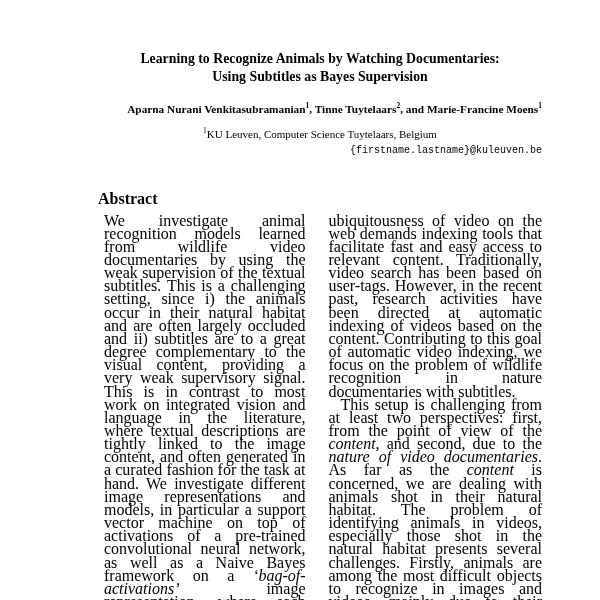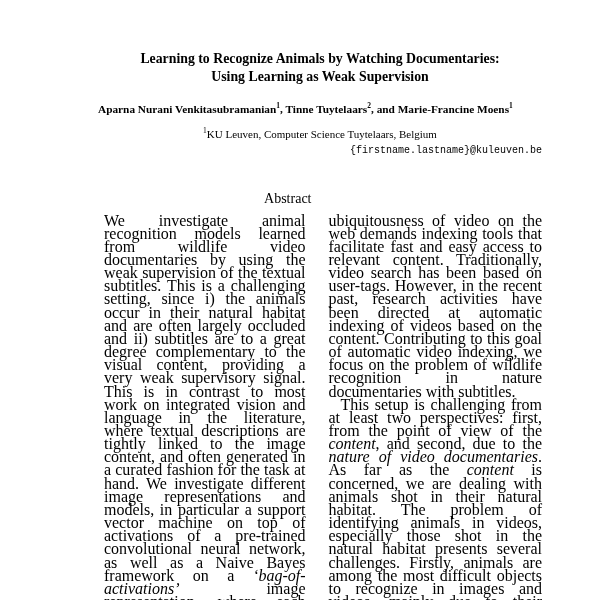--- a/index.html
+++ b/index.html
@@ -21,21 +21,21 @@
   .title {
     margin: 0;
     font-size: 13.8px;
     font-weight: bold;
     text-align: center;
     line-height: 18px;
   }
   .title-line { display: block; }
   .authors {
     margin-top: 16px;
-    text-align: left;
+    text-align: right;
     font-weight: bold;
     font-size: 11.3px;
     line-height: 14px;
   }
   sup {
     font-size: 7.5px;
     vertical-align: super;
     line-height: 0;
   }
   .affiliations {
@@ -51,44 +51,44 @@
     text-align: right;
   }
   .columns {
     display: flex;
     gap: 17px;
     margin-top: 34px;
   }
   .col { flex: 1; min-width: 0; }
   .abstract-heading {
     margin: 0 0 8px 0;
-    text-align: right;
-    font-size: 14px;
-    font-weight: normal;
+    text-align: left;
+    font-size: 16px;
+    font-weight: bold;
     line-height: 14px;
   }
   .col-left .para { padding: 0 6px; }
   .col-right { padding-top: 22px; }
   .para {
     margin: 0;
     font-size: 16px;
     line-height: 13.15px;
     text-align: justify;
   }
   .para.indent { text-indent: 12px; }
 </style>
 </head>
 <body>
 
 <div class="page">
 
   <header>
     <h1 class="title">
       <span class="title-line">Learning to Recognize Animals by Watching Documentaries:</span>
-      <span class="title-line">Using Learning as Weak Supervision</span>
+      <span class="title-line">Using Subtitles as Bayes Supervision</span>
     </h1>
 
     <div class="authors">
       <span><span>Aparna Nurani Venkitasubramanian</span><sup>1</sup><span>, </span></span><span><span>Tinne Tuytelaars</span><sup>2</sup><span>, and </span></span><span><span>Marie-Francine Moens</span><sup>1</sup></span>
     </div>
 
     <div class="affiliations">
       <div class="affil"><sup>1</sup><span>KU Leuven, Computer Science Tuytelaars, Belgium</span></div>
       <div class="email">{firstname.lastname}@kuleuven.be</div>
     </div>

